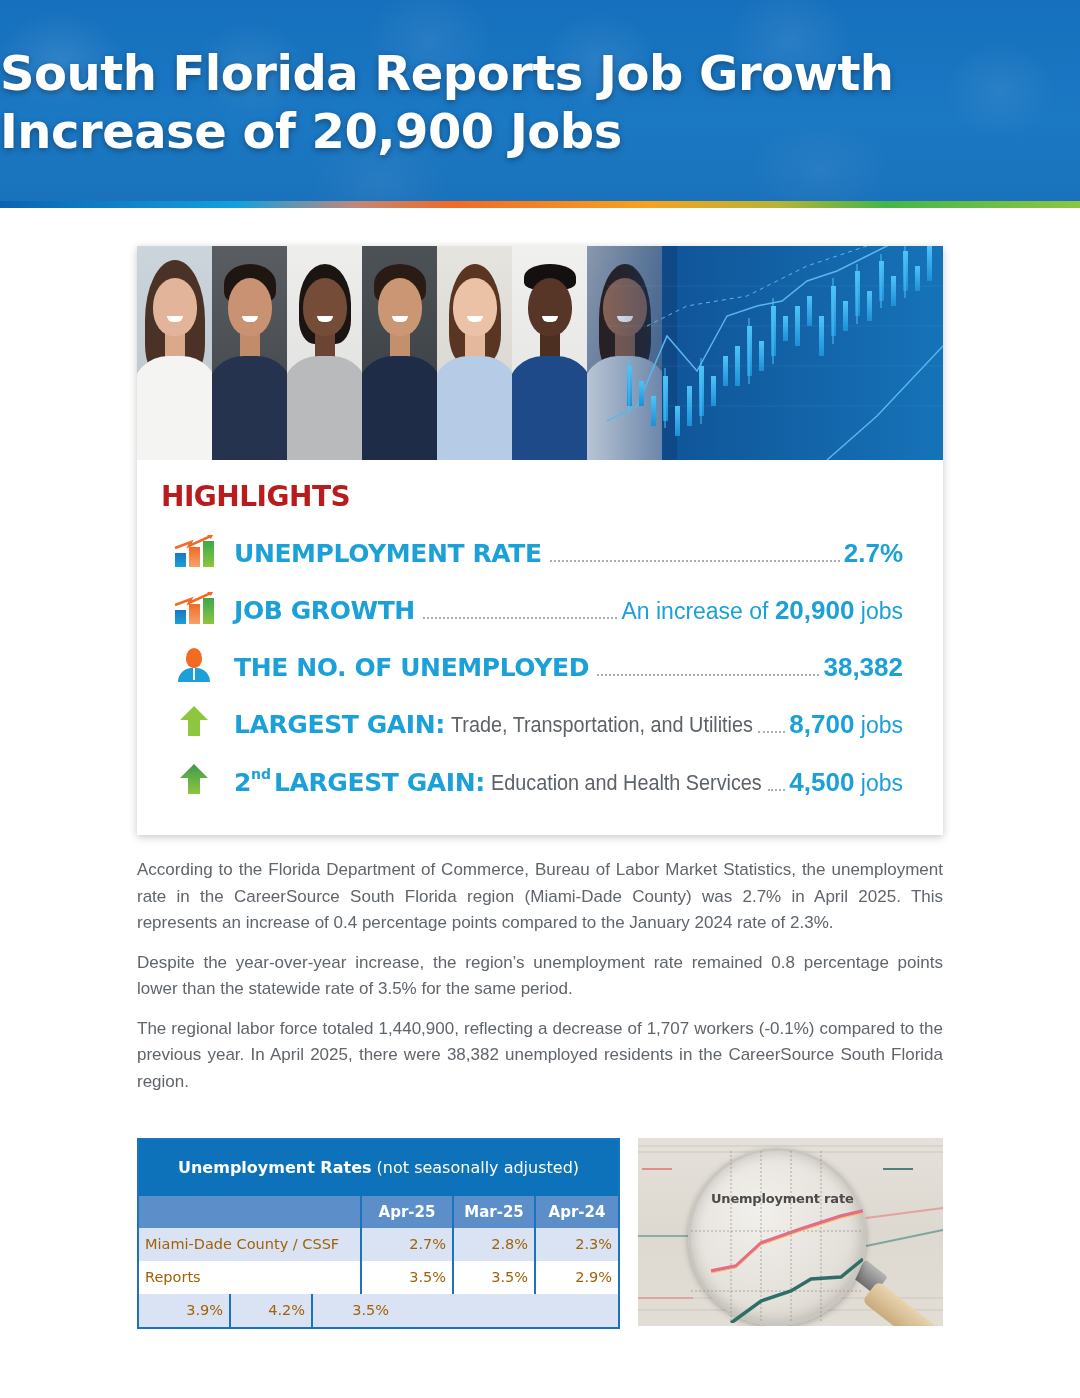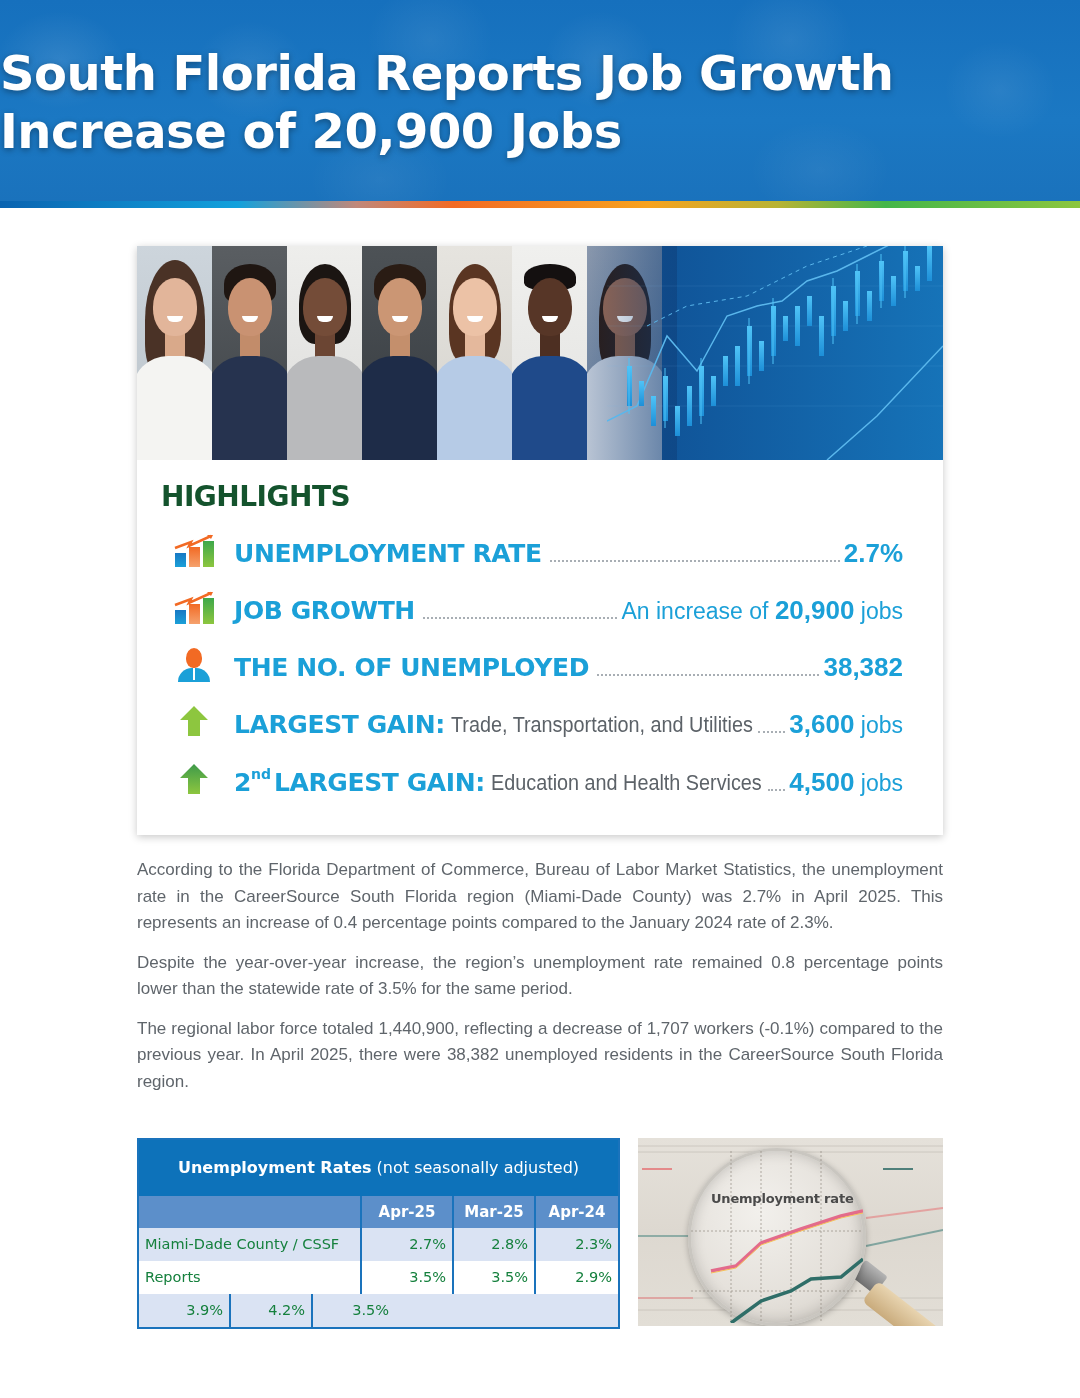--- a/index.html
+++ b/index.html
@@ -67,21 +67,21 @@
     position: absolute; left: 470px; top: 0; width: 336px; height: 214px;
   }
   .fade {
     position: absolute; left: 450px; top: 0; width: 90px; height: 214px;
     background: linear-gradient(90deg, rgba(14,62,120,0) 0%, rgba(14,62,120,0.55) 100%);
   }
 
   .highlights { position: absolute; left: 0; top: 214px; width: 806px; height: 375px; }
   .hl-title {
     position: absolute; left: 24px; top: 20px;
-    color: #14532d; font-family: "DejaVu Sans", sans-serif; font-weight: bold;
+    color: #b91c1c; font-family: "DejaVu Sans", sans-serif; font-weight: bold;
     font-size: 28px; letter-spacing: -0.5px;
   }
   .hl-row {
     position: absolute; left: 36px; width: 730px; height: 40px;
     display: flex; align-items: flex-end;
   }
   .hl-icon { width: 44px; height: 36px; flex: 0 0 44px; position: relative; margin-right: 17px; }
   .hl-label {
     color: #1ba0d8; font-family: "DejaVu Sans", sans-serif; font-weight: bold;
     font-size: 25px; line-height: 32px; white-space: nowrap; letter-spacing: -0.4px;
@@ -143,21 +143,21 @@
   .rates-caption b { font-weight: bold; }
   .rates-head { display: flex; height: 32px; background: #5c8fca; }
   .rates-row { display: flex; height: 33px; }
   .rates-row.alt { background: #dae3f3; }
   .rates-row.plain { background: #ffffff; }
   .c0 { width: 223px; padding-left: 6px; border-right: 2px solid #1a73bc; }
   .c1 { width: 92px; border-right: 2px solid #1a73bc; }
   .c2 { width: 82px; border-right: 2px solid #1a73bc; }
   .c3 { width: 82px; border-radius: 15px; }
   .rates-head > div { color: #ffffff; font-weight: bold; font-size: 15px; line-height: 32px; text-align: center; font-family: "DejaVu Sans", sans-serif; }
-  .rates-row > div { font-size: 14.5px; line-height: 33px; color: #15803d; font-family: "DejaVu Sans", sans-serif; }
+  .rates-row > div { font-size: 14.5px; line-height: 33px; color: #a16207; font-family: "DejaVu Sans", sans-serif; }
   .rates-row > .num { text-align: right; padding-right: 6px; }
 
   
   .mag-photo {
     position: absolute; left: 638px; top: 1138px; width: 305px; height: 188px; overflow: hidden;
     background: linear-gradient(180deg, #e5e1da 0%, #ddd8d0 50%, #e2ded6 100%);
   }
   .mag-lens {
     position: absolute; left: 50px; top: 10px; width: 178px; height: 178px; border-radius: 50%;
     background: radial-gradient(circle at 40% 35%, #f2f0ec 0%, #e4e0da 60%, #cfcac2 100%);
@@ -356,21 +356,21 @@
 
     <div class="hl-row" style="top:241px;">
       <div class="hl-icon">
         <svg class="arrow-up" width="30" height="32" viewBox="0 0 30 32">
             <polygon points="15,1 29,15 21,15 21,31 9,31 9,15 1,15" fill="#8dc63f"></polygon>
           </svg>
       </div>
       <span class="hl-label">LARGEST GAIN:</span>
       <span class="hl-sub">Trade, Transportation, and Utilities</span>
       <span class="hl-dots" style="margin-left:-28px;"></span>
-      <span class="hl-value"><b>3,600</b><span class="unit"> jobs</span></span>
+      <span class="hl-value"><b>8,700</b><span class="unit"> jobs</span></span>
     </div>
 
     <div class="hl-row" style="top:299px;">
       <div class="hl-icon">
         <svg class="arrow-up" width="30" height="32" viewBox="0 0 30 32">
             <defs>
               <linearGradient id="ag" x1="0" y1="0" x2="0" y2="1">
                 <stop offset="0" stop-color="#3e9a4a"></stop>
                 <stop offset="1" stop-color="#8dc63f"></stop>
               </linearGradient>

